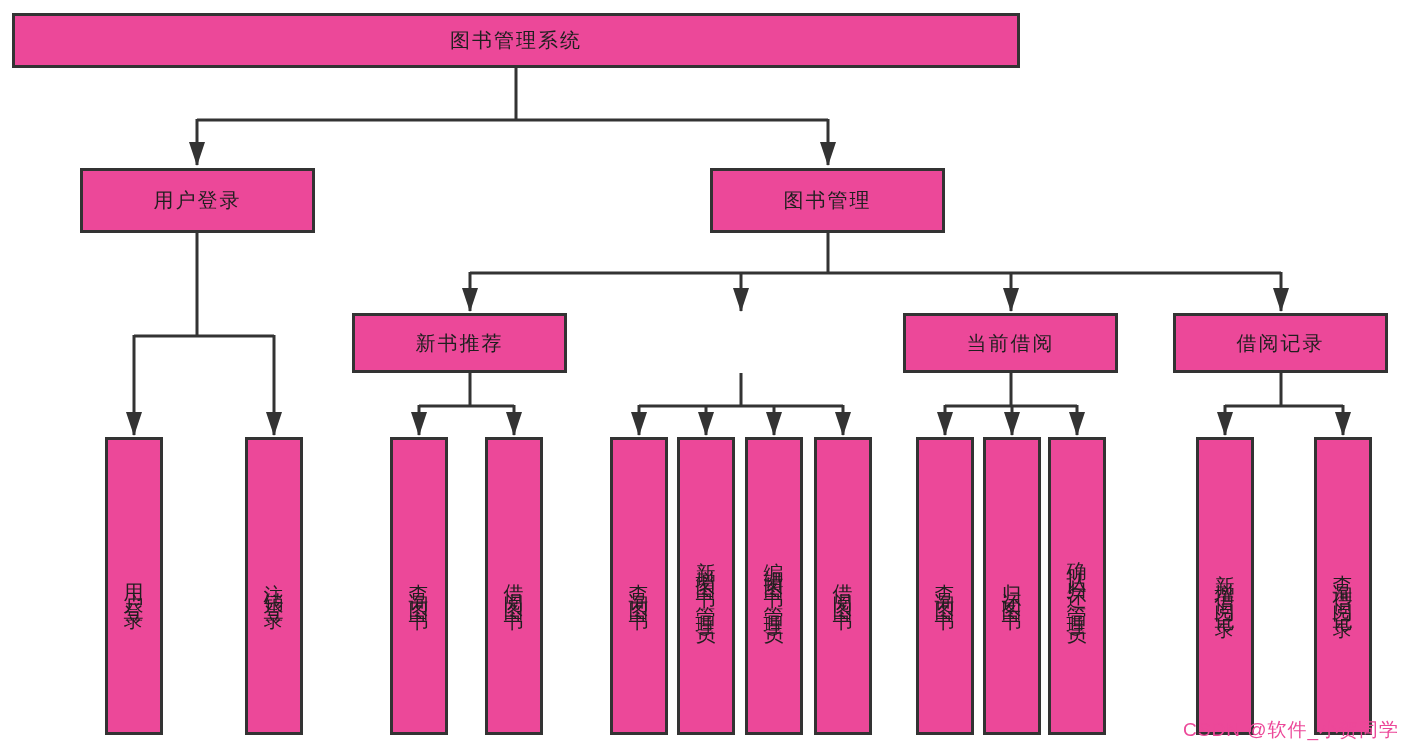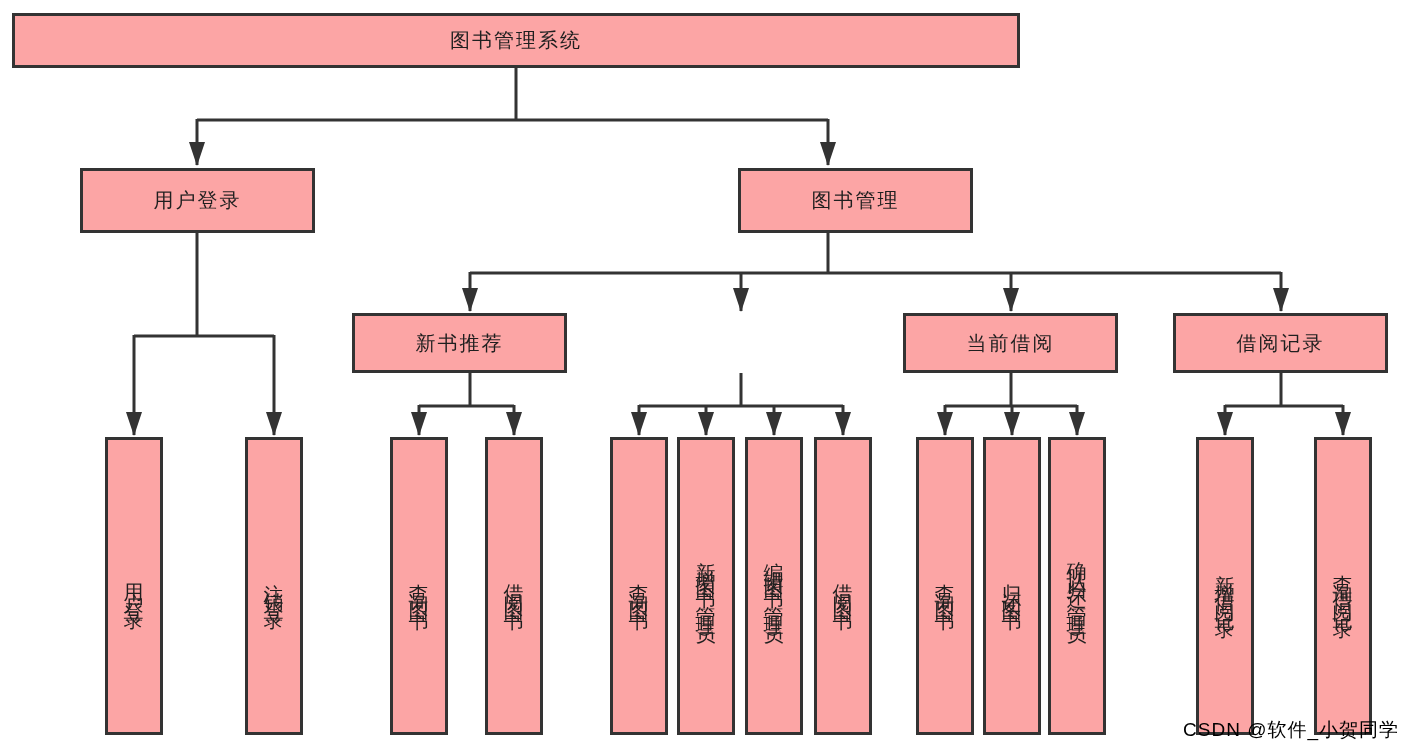--- a/index.html
+++ b/index.html
@@ -2,31 +2,31 @@
 <html><head>
 <meta charset="utf-8">
 <style>
   html,body{margin:0;padding:0;background:#ffffff;}
   .canvas{
     position:relative;width:1405px;height:747px;background:#ffffff;overflow:hidden;
     font-family:"Liberation Sans",sans-serif;color:#1f1f1f;
   }
   .wires{position:absolute;left:0;top:0;}
   .node{
-    position:absolute;box-sizing:border-box;border:3px solid #333333;background:#fca5a5;
+    position:absolute;box-sizing:border-box;border:3px solid #333333;background:#ec4899;
     display:flex;align-items:center;justify-content:center;
   }
   .node .lbl{font-size:20px;letter-spacing:2px;white-space:nowrap;}
   .leaf .lbl{
     writing-mode:vertical-rl;text-orientation:mixed;
     font-size:20px;letter-spacing:9px;line-height:1.1;white-space:nowrap;
   }
   .watermark{
     position:absolute;right:6px;bottom:4px;z-index:5;
-    font-size:19px;letter-spacing:1px;color:#000000;white-space:nowrap;
+    font-size:19px;letter-spacing:1px;color:#ec4899;white-space:nowrap;
   }
 </style>
 </head>
 <body>
 
 <div class="canvas">
 
   <svg class="wires" width="1405" height="747" viewBox="0 0 1405 747">
     <defs>
       <marker id="ah" viewBox="0 0 26 20" refX="24" refY="10" markerWidth="26" markerHeight="20" markerUnits="userSpaceOnUse" orient="auto">
@@ -77,21 +77,21 @@
     </g>
   </svg>
 
   <div class="node" style="left:12px;top:13px;width:1008px;height:55px">
     <span class="lbl">图书管理系统</span>
   </div>
 
   <div class="node" style="left:80px;top:168px;width:235px;height:65px">
     <span class="lbl">用户登录</span>
   </div>
-  <div class="node" style="left:738px;top:168px;width:235px;height:65px">
+  <div class="node" style="left:710px;top:168px;width:235px;height:65px">
     <span class="lbl">图书管理</span>
   </div>
 
   <div class="node" style="left:352px;top:313px;width:215px;height:60px">
     <span class="lbl">新书推荐</span>
   </div>
   <div class="node" style="left:903px;top:313px;width:215px;height:60px">
     <span class="lbl">当前借阅</span>
   </div>
   <div class="node" style="left:1173px;top:313px;width:215px;height:60px">

